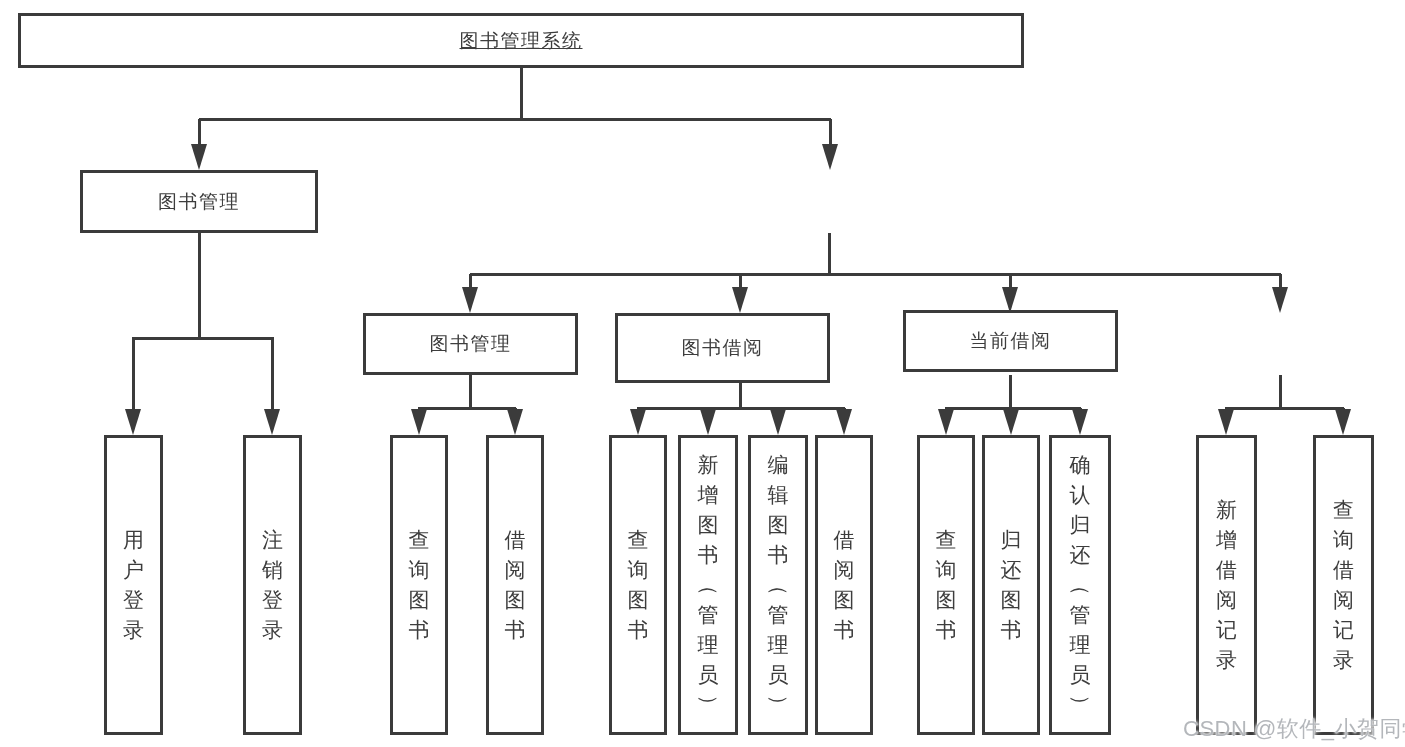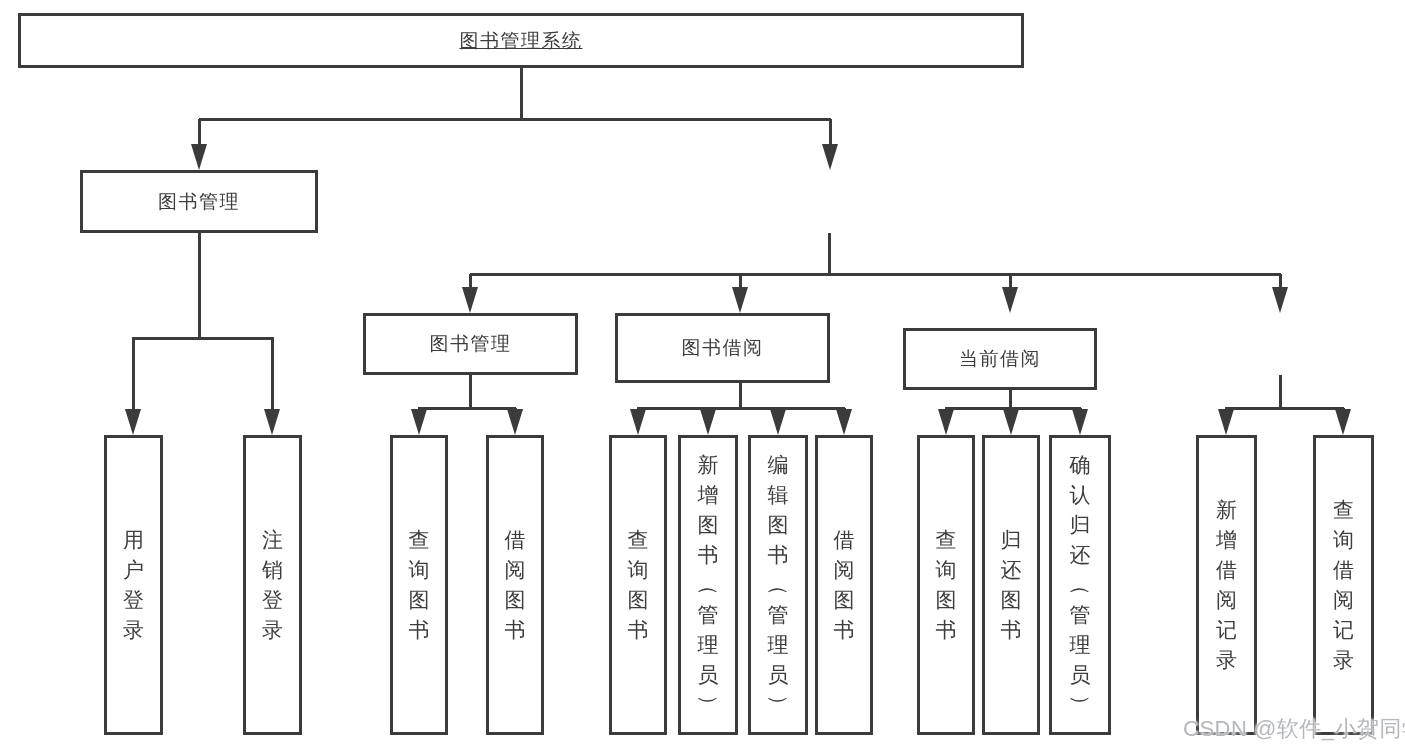--- a/index.html
+++ b/index.html
@@ -44,21 +44,21 @@
     </div>
     <div class="node h-box" style="left: 80px; top: 170px; width: 238px; height: 63px;">
       <span class="label">图书管理</span>
     </div>
     <div class="node h-box" style="left: 363px; top: 313px; width: 215px; height: 62px;">
       <span class="label">图书管理</span>
     </div>
     <div class="node h-box" style="left: 615px; top: 313px; width: 215px; height: 70px;">
       <span class="label">图书借阅</span>
     </div>
-    <div class="node h-box" style="left: 903px; top: 328px; width: 194px; height: 62px; font-family: Liberation Serif, serif;">
+    <div class="node h-box" style="left: 903px; top: 310px; width: 215px; height: 62px; font-family: Liberation Serif, serif;">
       <span class="label">当前借阅</span>
     </div>
     <div class="node v-box" style="left: 104px; top: 435px; width: 59px; height: 300px;">
       <span class="label">
         <span class="char">用</span>
         <span class="char">户</span>
         <span class="char">登</span>
         <span class="char">录</span>
       </span>
     </div>

